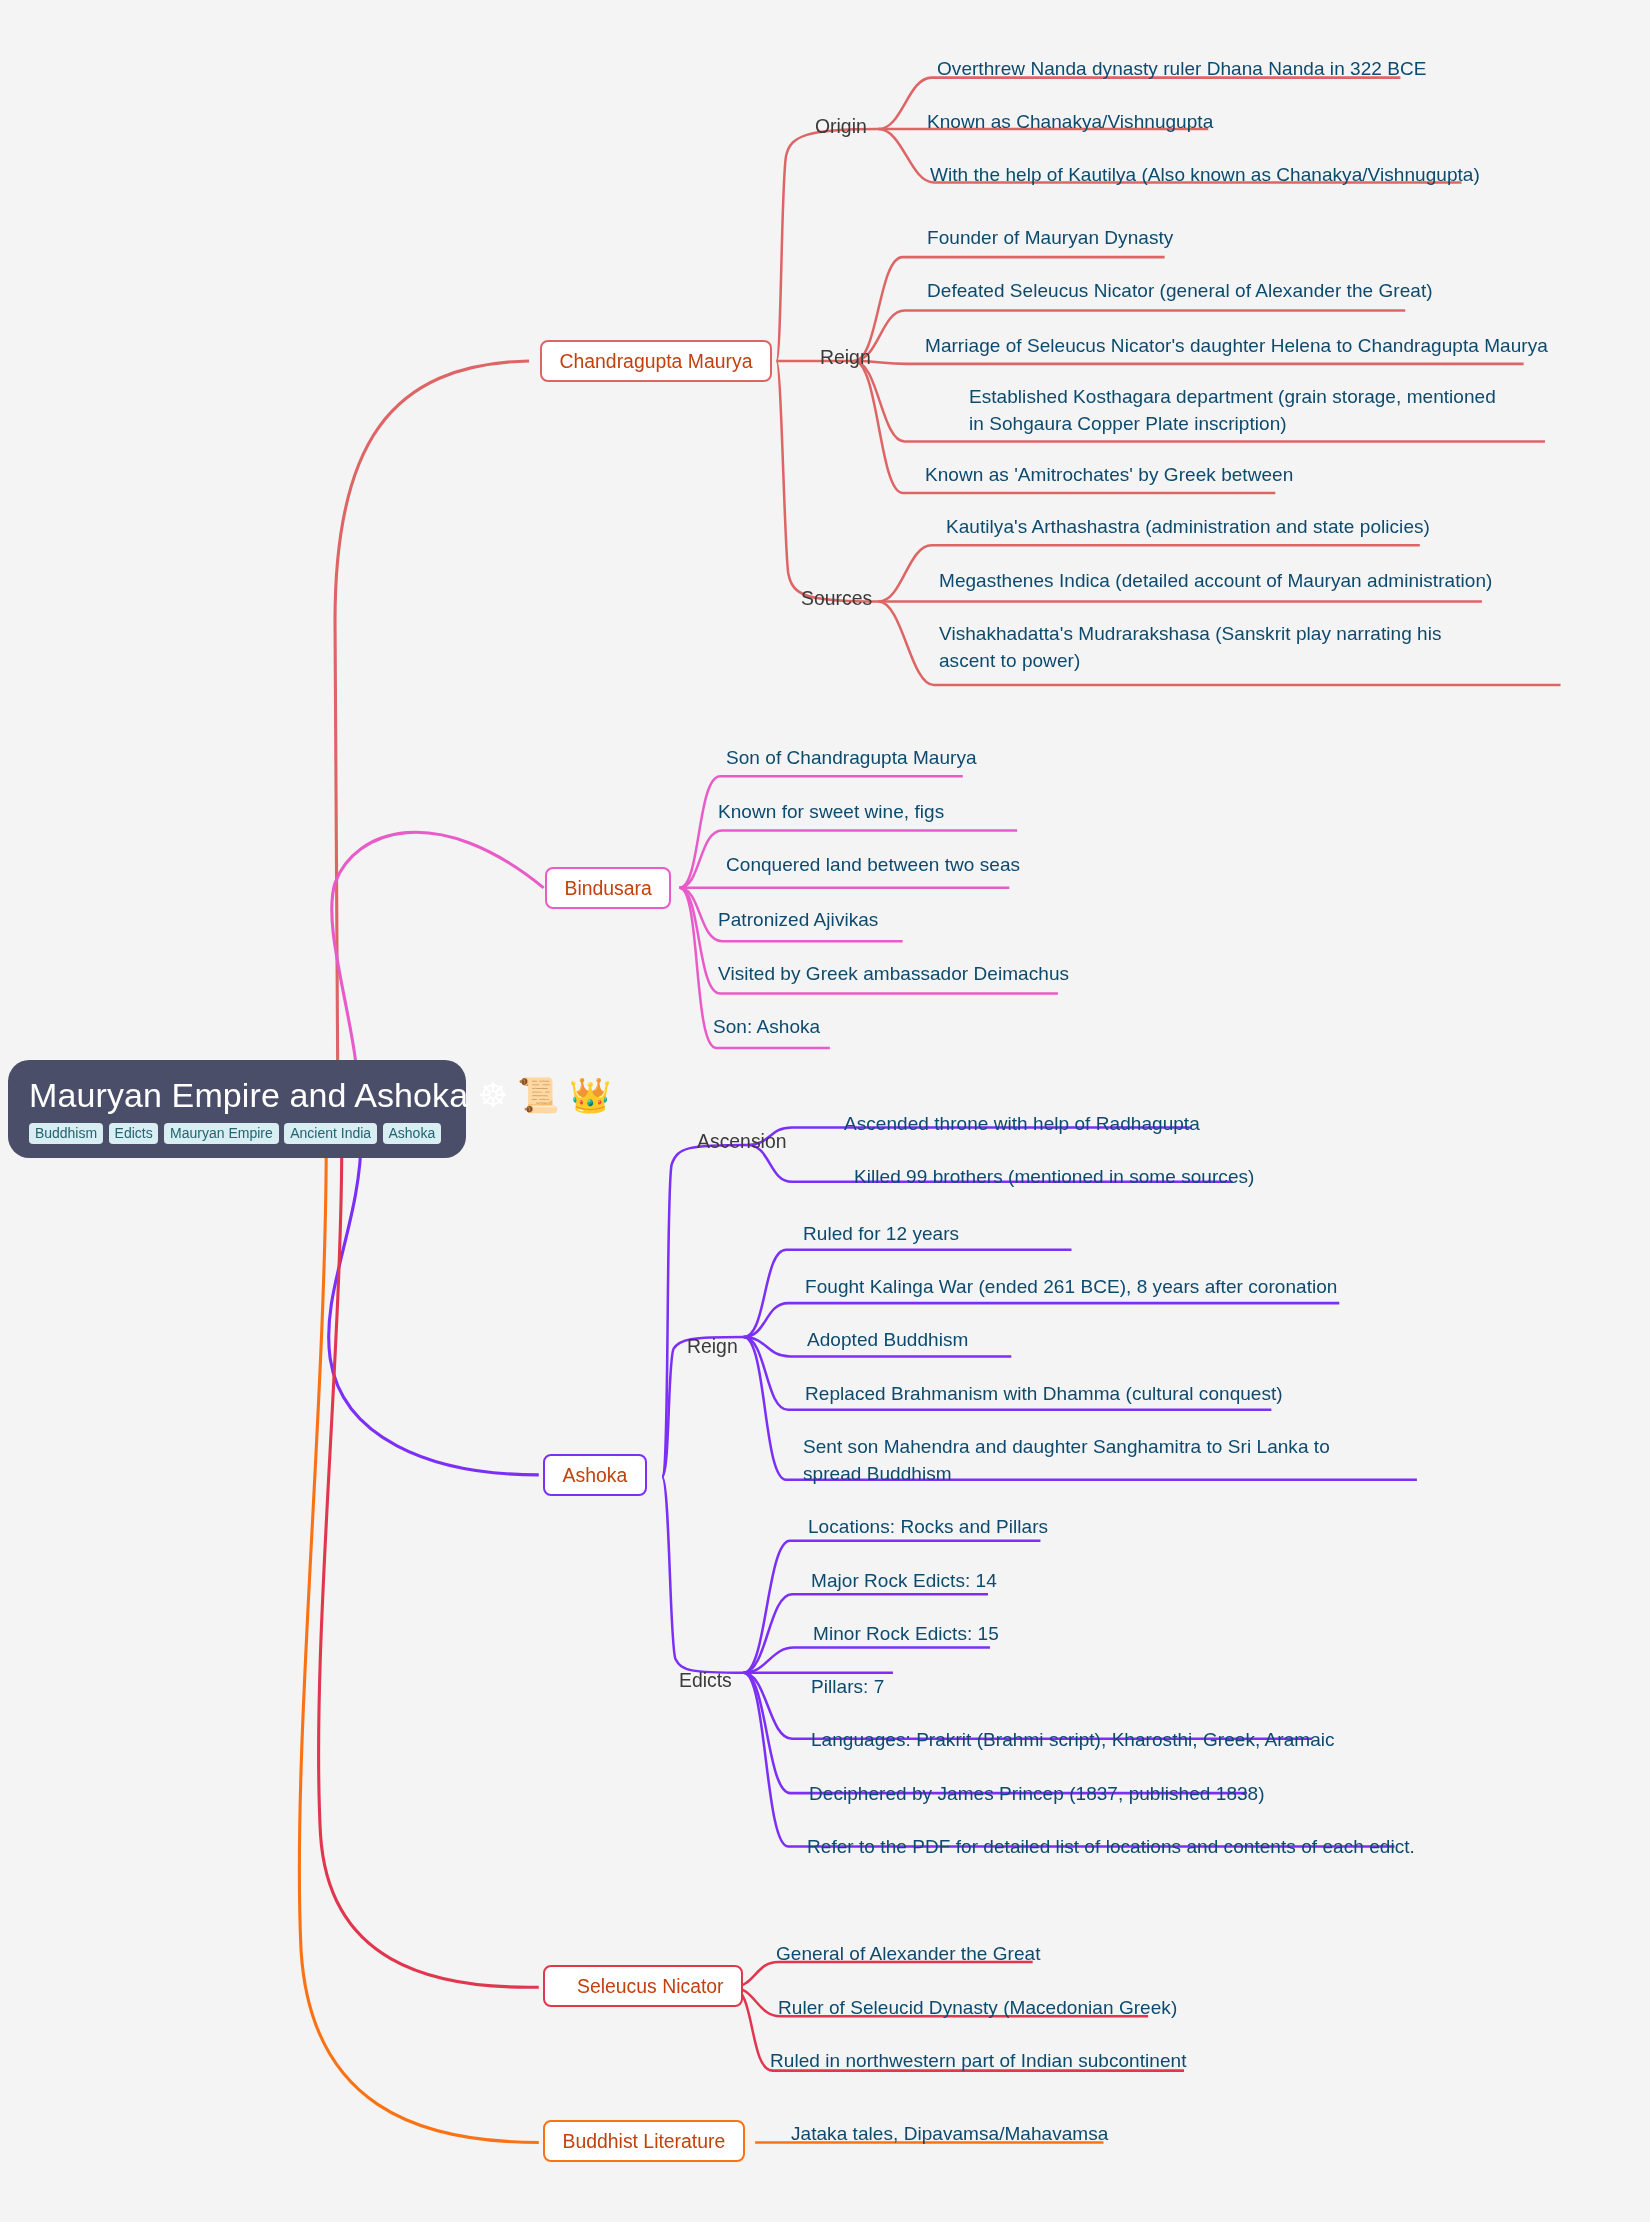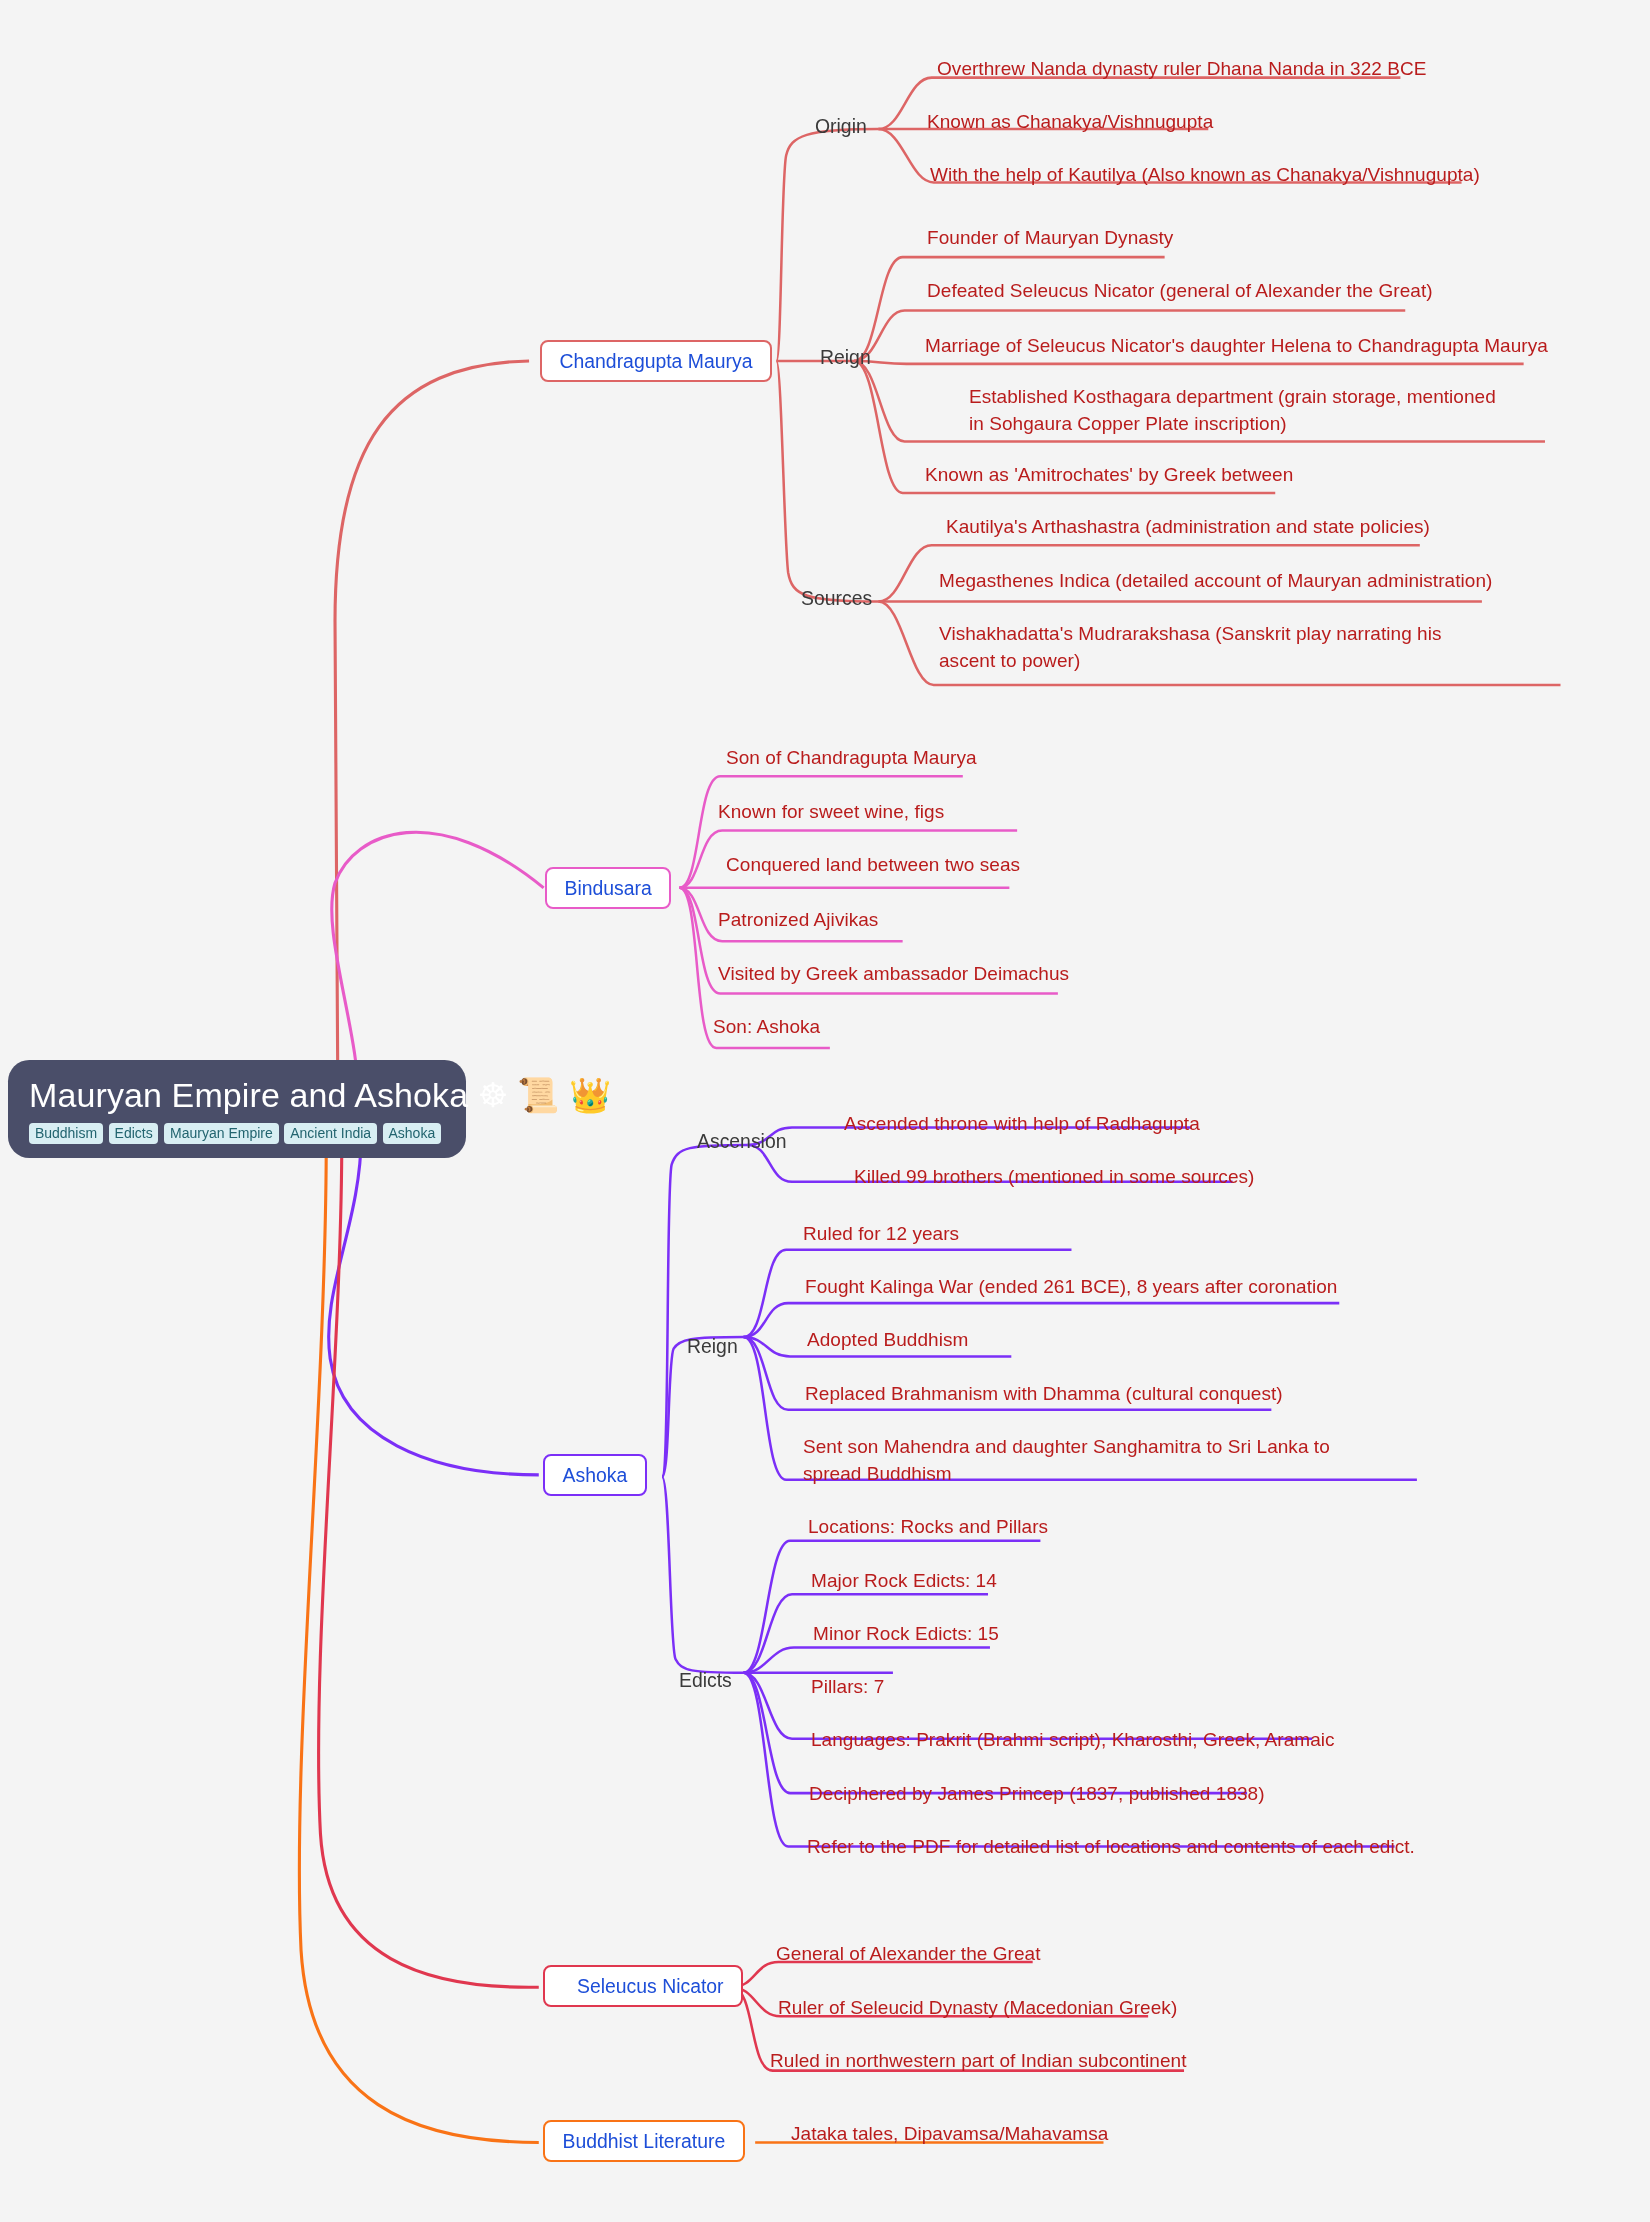--- a/index.html
+++ b/index.html
@@ -61,42 +61,42 @@
     white-space: nowrap;
   }
 
   
   .pill {
     background: #ffffff;
     border: 2.9px solid #000;
     border-radius: 8px;
     padding: 7.8px 17.5px;
     font-size: 19.4px;
-    color: #1d4ed8;
+    color: #c2410c;
     white-space: nowrap;
     line-height: 1.15;
   }
   .pill.red    { border-color: #dd6565; }
   .pill.pink   { border-color: #e85bc8; }
   .pill.purple { border-color: #7b2ff7; }
   .pill.crimson{ border-color: #e0374f; padding-left: 32px; }
   .pill.orange { border-color: #f97316; }
 
   
   .sublabel {
     font-size: 19.4px;
     color: #3a3a3a;
     white-space: nowrap;
     line-height: 1.15;
   }
 
   
   .leaf {
     font-size: 19px;
-    color: #b91c1c;
+    color: #0c4a6e;
     line-height: 1.42;
     letter-spacing: 0.05px;
   }
   .leaf.wrap2 { max-width: 543px; }
 </style>
 </head>
 <body>
 
 <div id="canvas">
 

